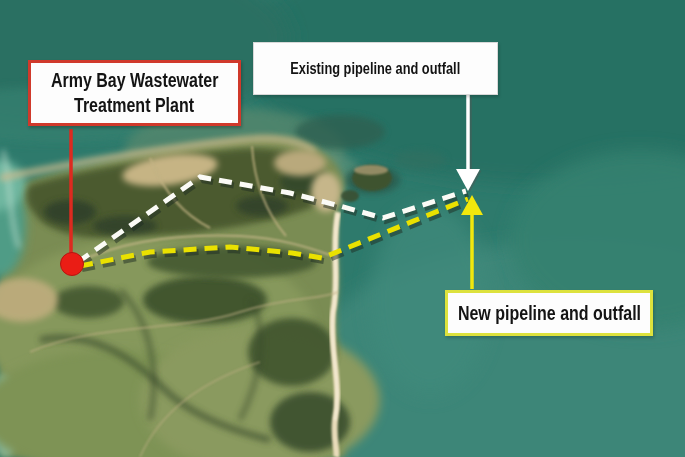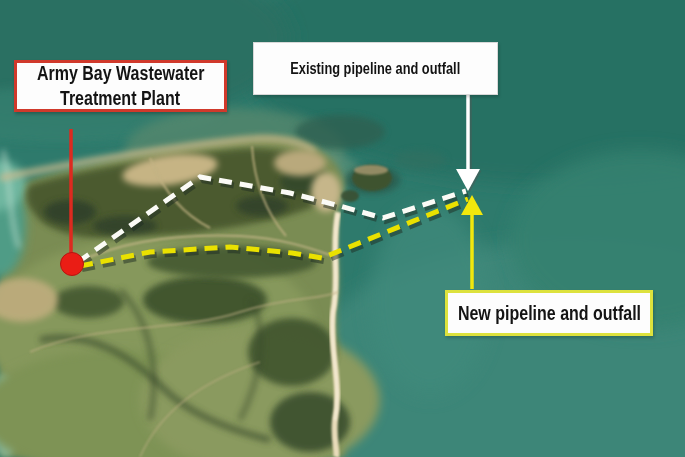--- a/index.html
+++ b/index.html
@@ -7,21 +7,21 @@
     position:relative;width:685px;height:457px;overflow:hidden;
     font-family:"Liberation Sans",sans-serif;
   }
   .map-svg{position:absolute;left:0;top:0;width:685px;height:457px;display:block;}
   .label-box{
     position:absolute;background:#fdfdfd;color:#141414;
     display:flex;align-items:center;justify-content:center;text-align:center;
     font-weight:700;box-sizing:border-box;line-height:1.25;
   }
   .label-box .cond{display:inline-block;transform:scaleX(.8);transform-origin:50% 50%;white-space:nowrap;}
-  .box-plant{left:14px;top:60px;width:213px;height:52px;border:3px solid #d0392b;font-size:20px;box-shadow:1px 2px 3px rgba(0,0,0,.25);}
+  .box-plant{left:28px;top:60px;width:213px;height:66px;border:3px solid #d0392b;font-size:20px;box-shadow:1px 2px 3px rgba(0,0,0,.25);}
   .box-existing{left:253px;top:42px;width:245px;height:53px;border:1px solid #d8d8d8;font-size:16px;box-shadow:1px 2px 3px rgba(0,0,0,.2);}
   .box-new{left:445px;top:290px;width:208px;height:46px;border:3px solid #dde23d;font-size:20px;box-shadow:1px 2px 3px rgba(0,0,0,.2);}
   .pipe-shadow{fill:none;stroke:#1e2b22;stroke-width:6;stroke-dasharray:13 8;opacity:.5;}
   .pipe-white{fill:none;stroke:#fbfbf6;stroke-width:5;stroke-dasharray:13 8;}
   .pipe-yellow{fill:none;stroke:#eae100;stroke-width:5;stroke-dasharray:13 8;}
 </style>
 </head>
 <body>
 
 <div class="figure">

